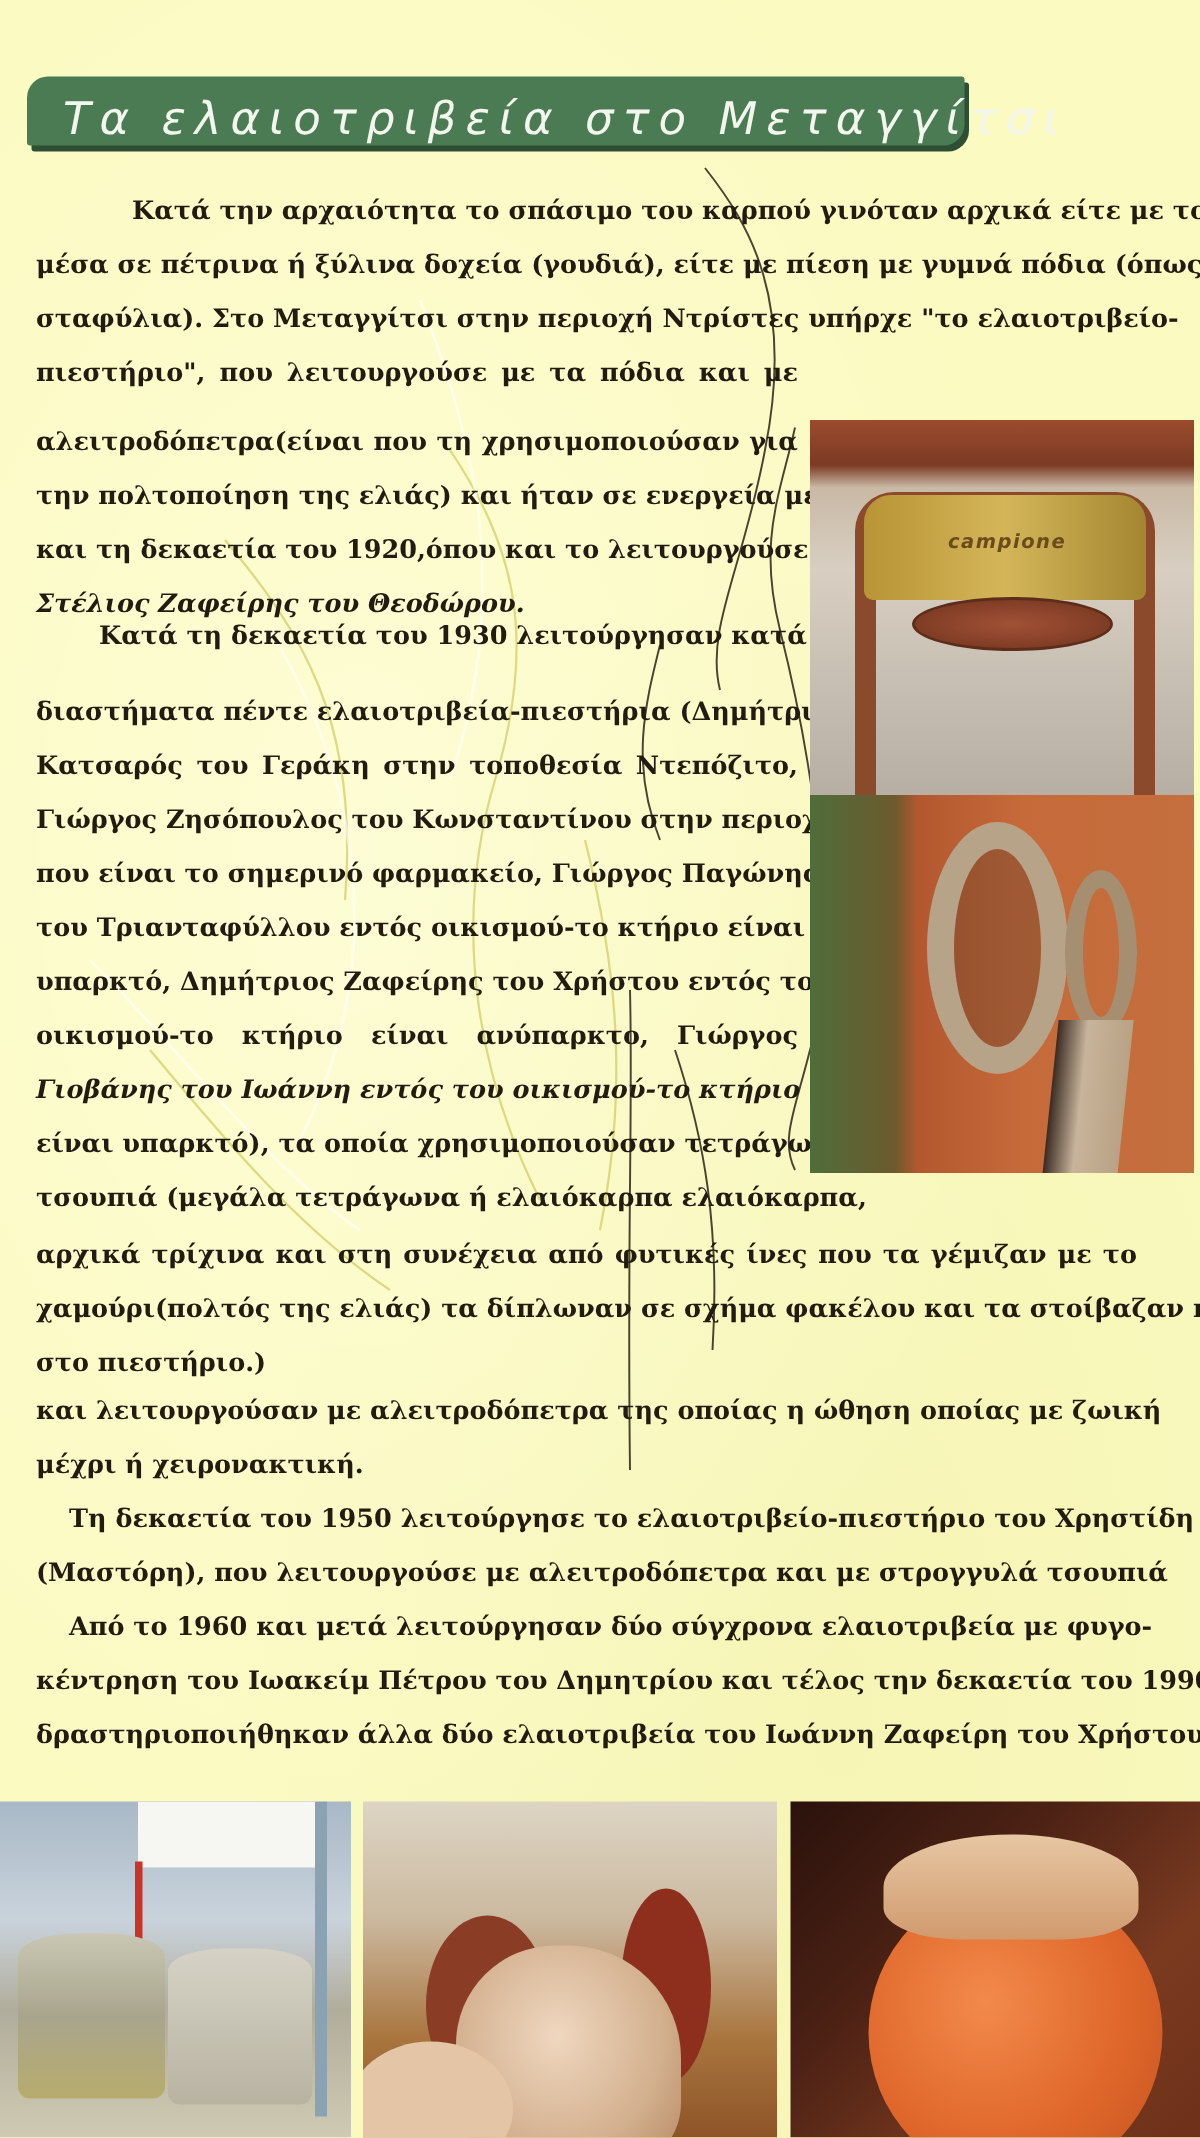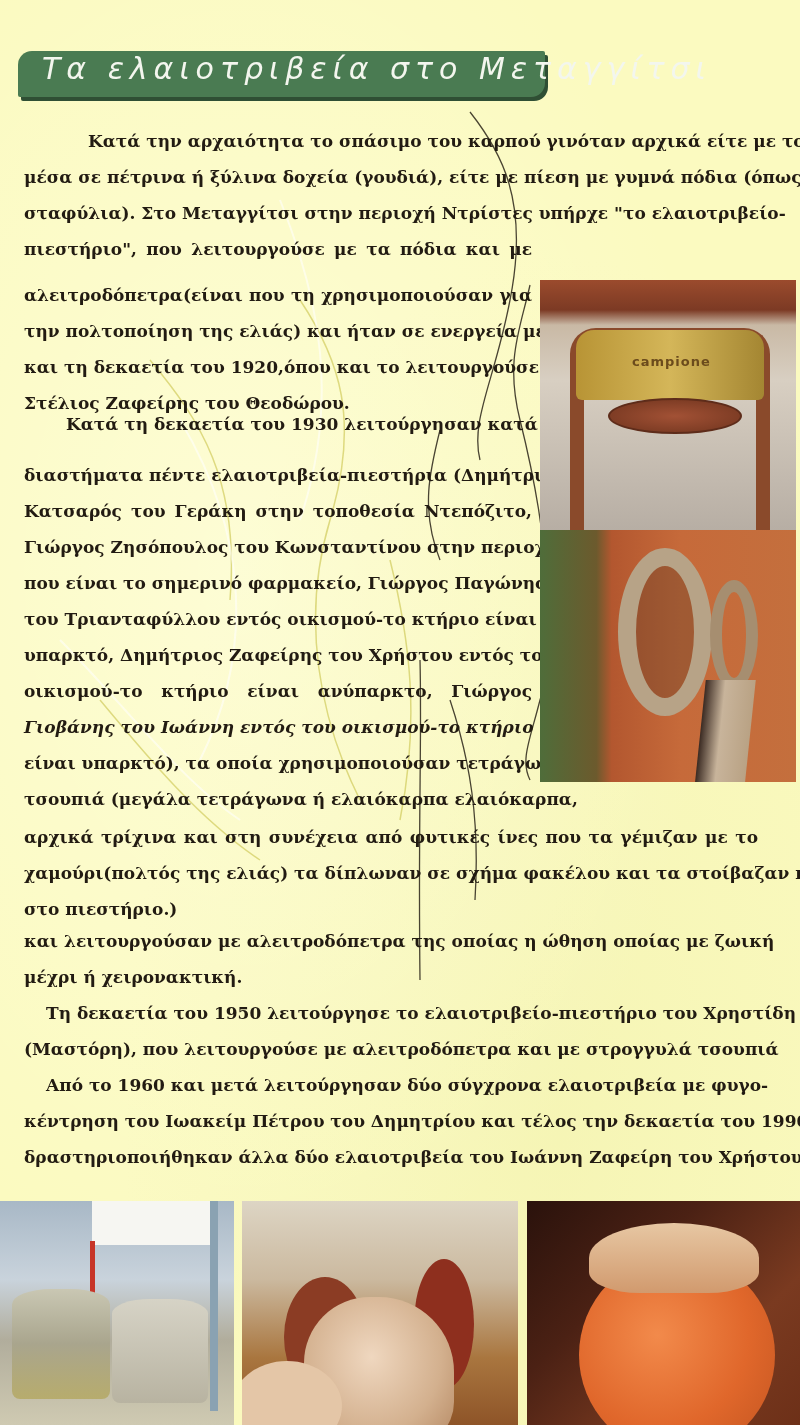--- a/index.html
+++ b/index.html
@@ -12,25 +12,25 @@
         radial-gradient(ellipse at 70% 80%, rgba(240,240,170,0.5) 0%, rgba(240,240,170,0) 55%);
       font-family: "DejaVu Serif", "Liberation Serif", serif;
       color: #1d1a14;
     }
 
     
     .deco { position: absolute; left: 0; top: 0; width: 800px; height: 1200px; pointer-events: none; }
 
     
     .title-banner {
-      position: absolute; left: 18px; top: 51px; width: 527px; height: 46px;
+      position: absolute; left: 18px; top: 51px; width: 625px; height: 46px;
       background: #4a7b52;
       border-radius: 14px 2px 14px 2px;
       box-shadow: 3px 4px 0 #2f4f34;
-      display: flex; align-items: flex-start; padding-left: 24px;
+      display: flex; align-items: flex-end; padding-left: 24px;
     }
     .title-text {
       font-family: "DejaVu Sans", "Liberation Sans", sans-serif;
       font-style: italic;
       font-size: 30px; letter-spacing: 6px;
       color: #f3f6ee; font-weight: normal;
       white-space: nowrap;
     }
 
     .para-line {
@@ -58,21 +58,21 @@
     }
     .photo-press .disc {
       position: absolute; left: 68px; top: 118px; width: 134px; height: 36px;
       background: radial-gradient(ellipse at center, #a25135 0%, #7f3d25 70%);
       border-radius: 50%;
       border: 2px solid #5e2c1a;
     }
     .photo-press .label {
       position: absolute; left: 92px; top: 74px;
       font-family: "DejaVu Sans", sans-serif; font-size: 13px; font-weight: bold;
-      color: #6b4b1c; letter-spacing: 1px;
+      color: #6b4b1c; letter-spacing: 1px; font-style: italic;
     }
 
     .photo-wheel {
       left: 540px; top: 530px; width: 256px; height: 252px;
       background: linear-gradient(90deg, #4f6d3a 0%, #6c5a2d 22%, #b3572f 28%, #c66a3a 55%, #c46f3d 100%);
     }
     .photo-wheel .wheel {
       position: absolute; left: 78px; top: 18px; width: 94px; height: 168px;
       border: 18px solid #b7a387; border-radius: 50%;
       background: rgba(90,60,40,0.35);
@@ -173,21 +173,21 @@
 </div>
 
 <div>
   <div class="para-line just" style="top:130px; left:88px; width:670px;">Κατά  την αρχαιότητα το σπάσιμο του καρπού γινόταν αρχικά είτε με το χέρι</div>
   <div class="para-line just" style="top:166px; width:734px;">μέσα σε πέτρινα ή ξύλινα δοχεία (γουδιά), είτε με πίεση με γυμνά πόδια (όπως τα</div>
   <div class="para-line just" style="top:202px; width:734px;">σταφύλια). Στο Μεταγγίτσι στην περιοχή Ντρίστες υπήρχε "το ελαιοτριβείο-</div>
   <div class="para-line just" style="top:238px; width:508px;">πιεστήριο", που λειτουργούσε με τα πόδια και με</div>
   <div class="para-line just" style="top:284px; width:508px;">αλειτροδόπετρα(είναι που τη χρησιμοποιούσαν για</div>
   <div class="para-line just" style="top:320px; width:508px;">την πολτοποίηση της ελιάς) και ήταν σε ενεργεία μέχρι</div>
   <div class="para-line just" style="top:356px; width:508px;">και τη δεκαετία του 1920,όπου και το λειτουργούσε ο</div>
-  <div class="para-line" style="top:392px;">Στέλιος Ζαφείρης του Θεοδώρου.</div>
+  <div class="para-line" style="top:392px;font-style:italic;">Στέλιος Ζαφείρης του Θεοδώρου.</div>
 
   <div class="para-line just" style="top:413px; left:66px; width:466px;">Κατά τη δεκαετία του 1930 λειτούργησαν κατά</div>
   <div class="para-line just" style="top:464px; width:508px;">διαστήματα πέντε ελαιοτριβεία-πιεστήρια (Δημήτριος</div>
   <div class="para-line just" style="top:500px; width:508px;">Κατσαρός του Γεράκη στην τοποθεσία Ντεπόζιτο,</div>
   <div class="para-line just" style="top:536px; width:508px;">Γιώργος Ζησόπουλος του Κωνσταντίνου στην περιοχή</div>
   <div class="para-line just" style="top:572px; width:508px;">που είναι το σημερινό φαρμακείο, Γιώργος Παγώνης</div>
   <div class="para-line just" style="top:608px; width:508px;">του Τριανταφύλλου εντός οικισμού-το κτήριο είναι</div>
   <div class="para-line just" style="top:644px; width:508px;">υπαρκτό, Δημήτριος Ζαφείρης του Χρήστου εντός του</div>
   <div class="para-line just" style="top:680px; width:508px;">οικισμού-το κτήριο είναι ανύπαρκτο, Γιώργος</div>
   <div class="para-line just" style="top:716px; width:508px;font-style:italic;">Γιοβάνης του Ιωάννη εντός του οικισμού-το κτήριο</div>

